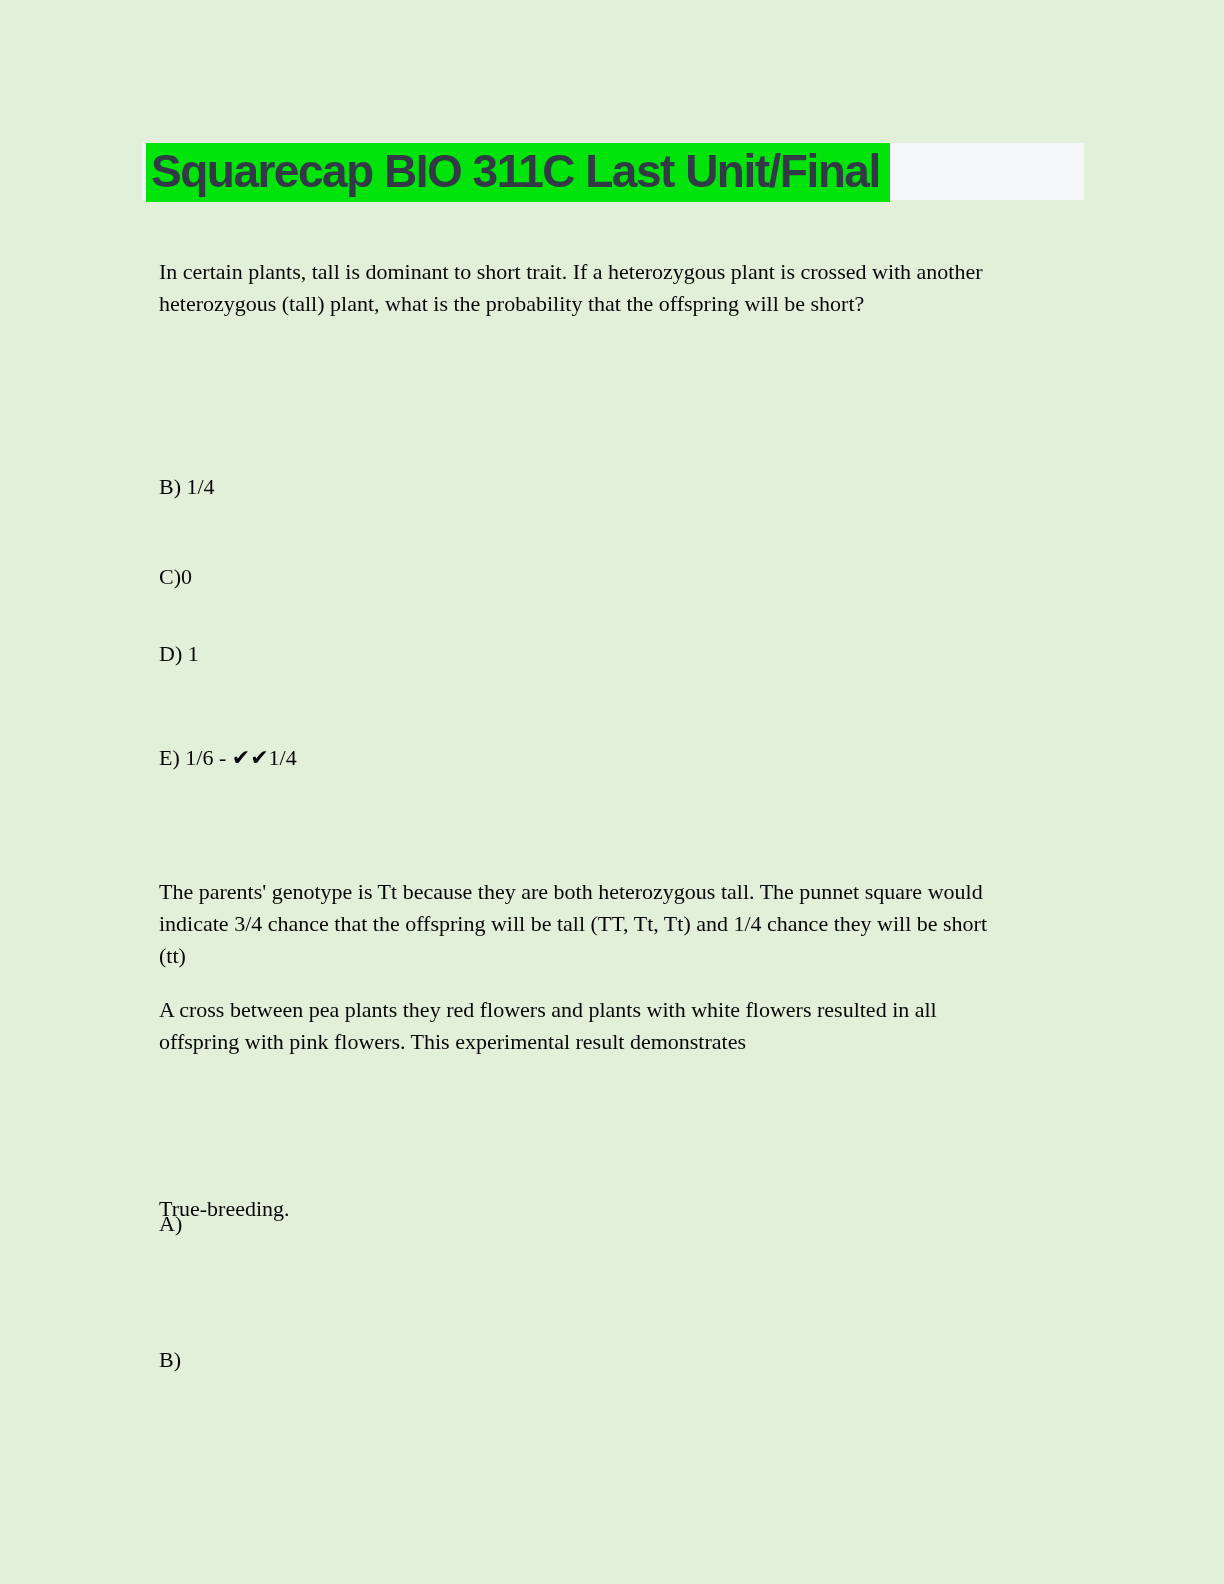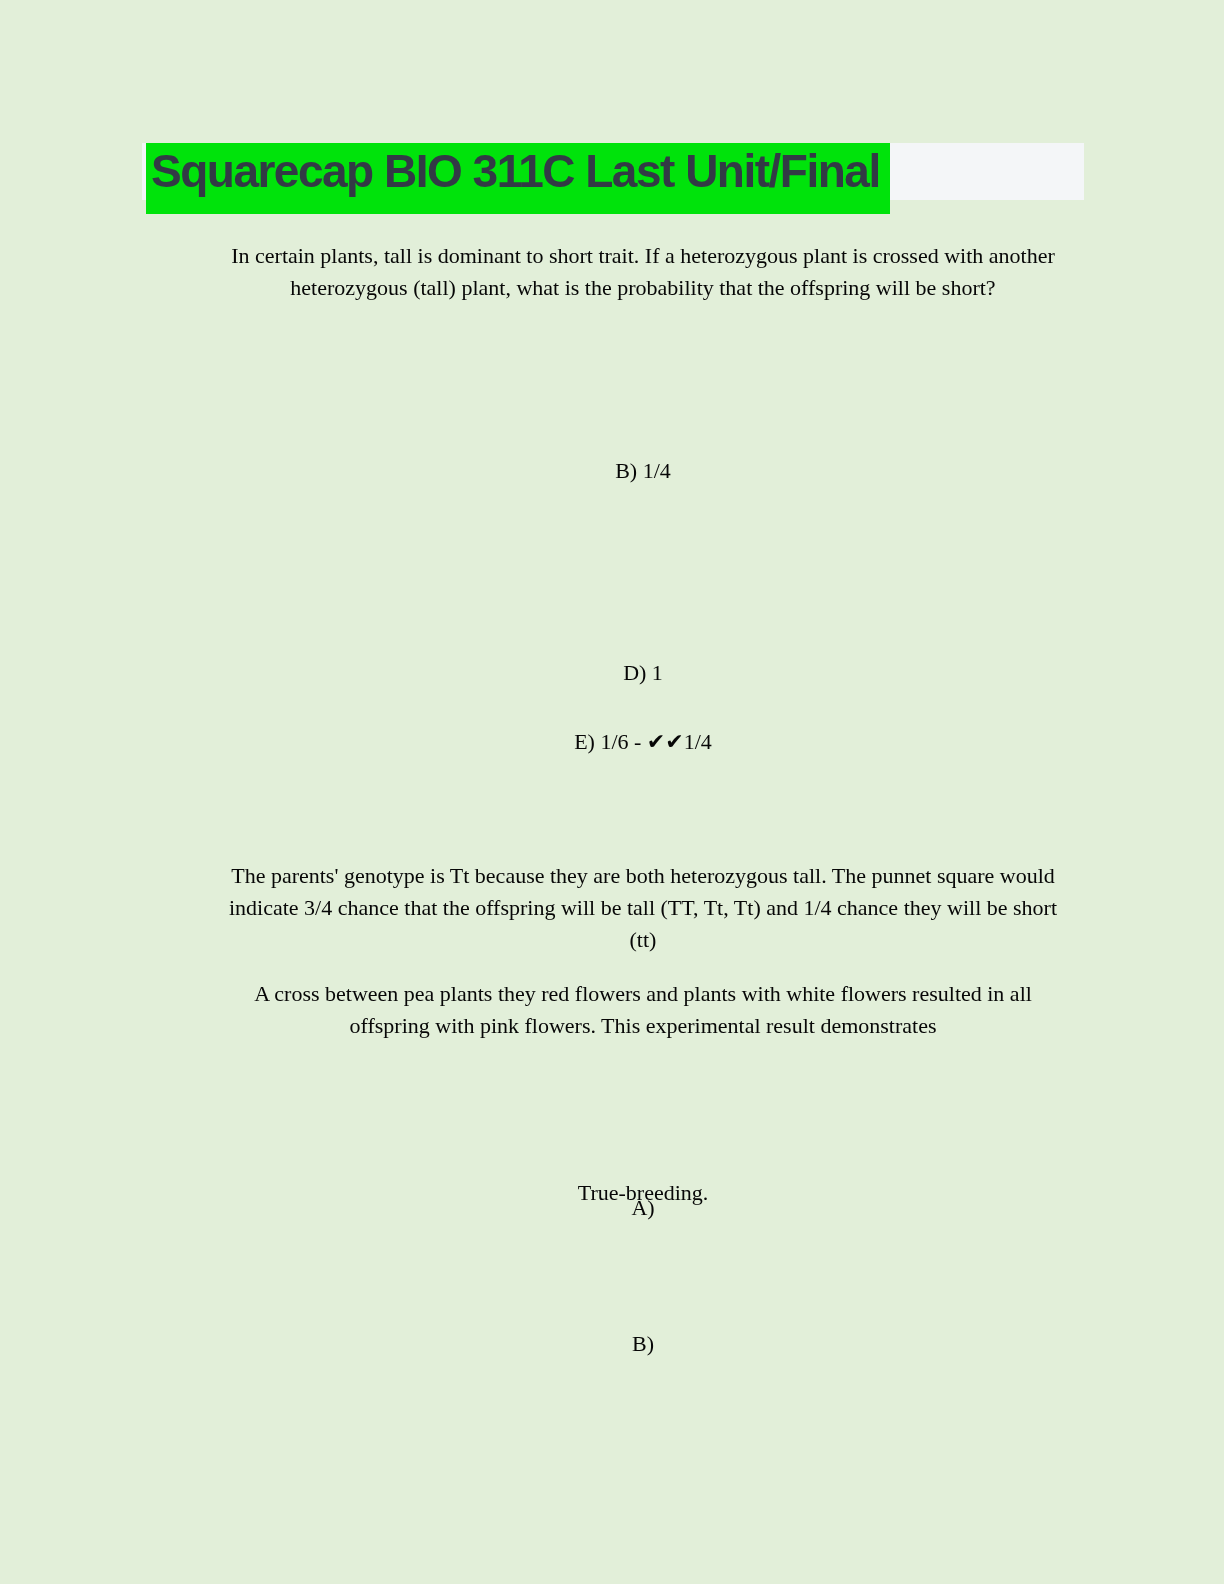--- a/index.html
+++ b/index.html
@@ -22,57 +22,57 @@
     top: 143px;
     width: 942px;
     height: 57px;
     background: #f4f6f8;
   }
   .title-highlight {
     display: inline-block;
     height: 59px;
     line-height: 57px;
     margin-left: 4px;
-    padding: 0 10px 12px 5px;
+    padding: 0 10px 0 5px;
     background: #00e30b;
     color: #323a45;
     font-family: "Liberation Sans", "DejaVu Sans", sans-serif;
     font-weight: bold;
     font-size: 46px;
     letter-spacing: -1.5px;
     white-space: nowrap;
   }
   .txt {
     position: absolute;
     left: 143px;
     width: 1000px;
-    margin: 0;
+    margin: 16px;
     font-size: 22px;
     line-height: 32px;
     white-space: pre-line;
-    text-align: center;
   }
 </style>
 </head>
 <body>
 
 <div class="doc">
 
   <div class="title-row">
     <span class="title-highlight">Squarecap BIO 311C Last Unit/Final</span>
   </div>
 
   <p class="txt" style="top:240px">In certain plants, tall is dominant to short trait. If a heterozygous plant is crossed with another
 heterozygous (tall) plant, what is the probability that the offspring will be short?</p>
 
 
   <p class="txt" style="top:455px">B) 1/4</p>
 
+  <p class="txt" style="top:545px">C)0</p>
 
-  <p class="txt" style="top:657px">D) 1</p>
+  <p class="txt" style="top:622px">D) 1</p>
 
   <p class="txt" style="top:726px">E) 1/6 - ✔✔1/4</p>
 
   <p class="txt" style="top:860px">The parents' genotype is Tt because they are both heterozygous tall. The punnet square would
 indicate 3/4 chance that the offspring will be tall (TT, Tt, Tt) and 1/4 chance they will be short
 (tt)</p>
 
   <p class="txt" style="top:978px">A cross between pea plants they red flowers and plants with white flowers resulted in all
 offspring with pink flowers. This experimental result demonstrates</p>
 

